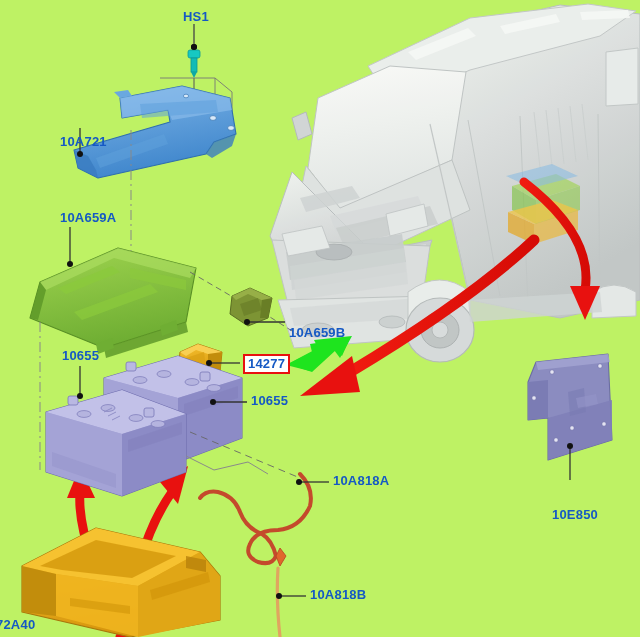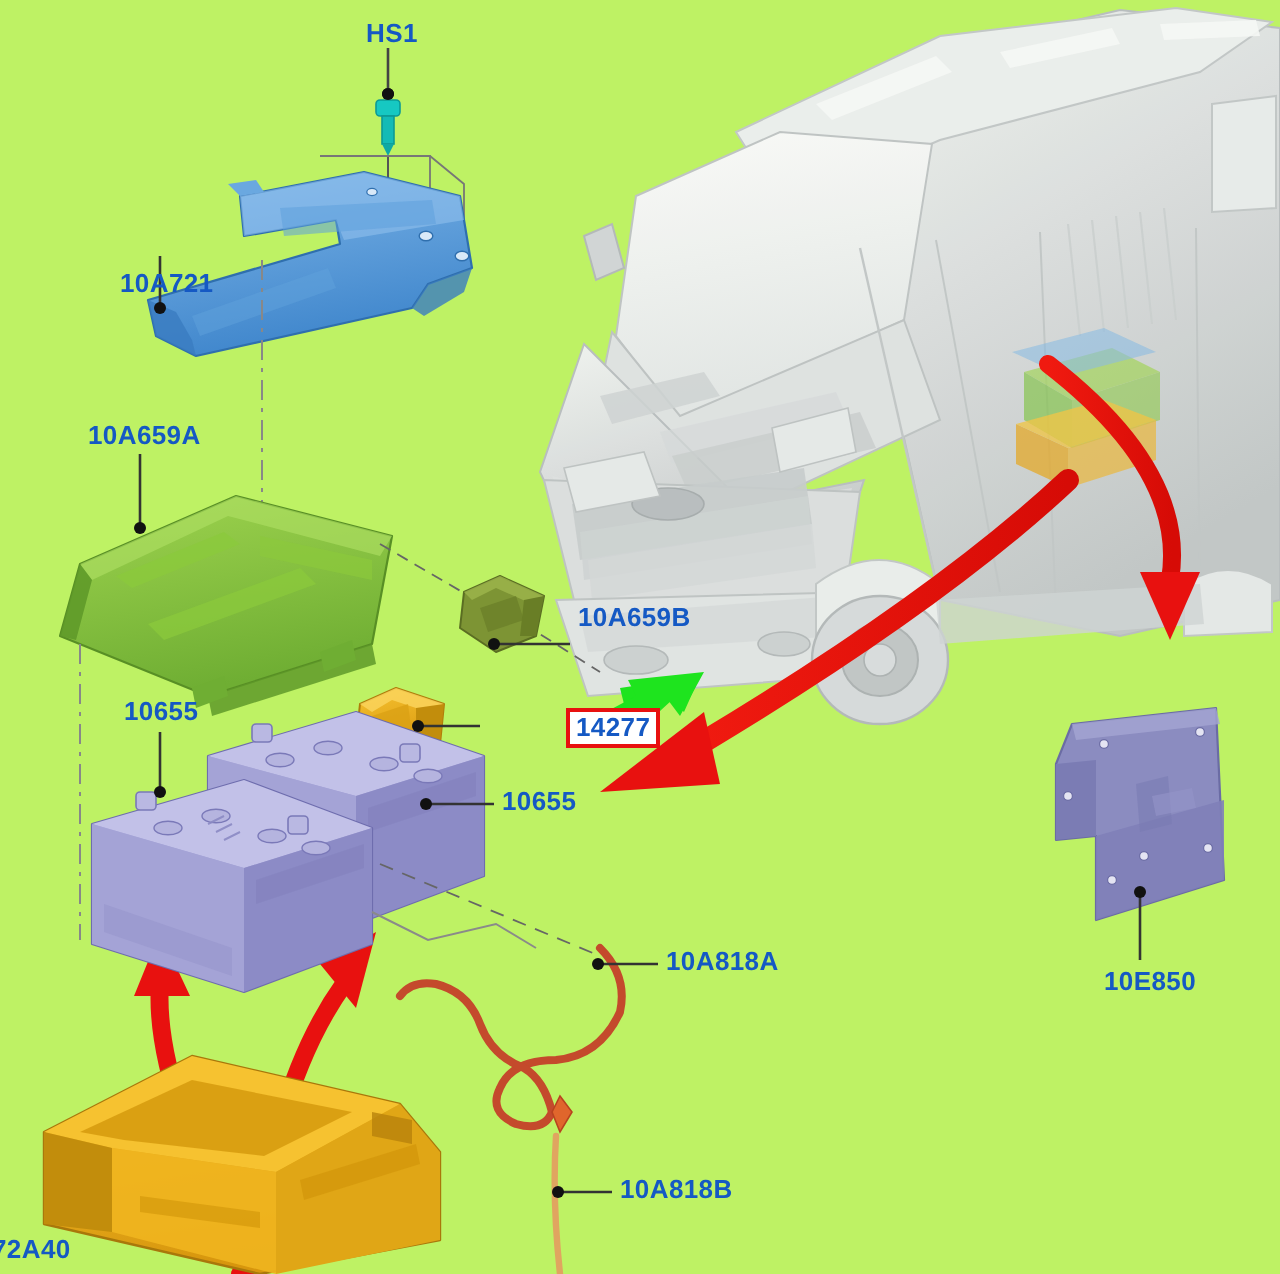--- a/index.html
+++ b/index.html
@@ -357,23 +357,23 @@
       <circle cx="213" cy="402" r="3"></circle>
       <circle cx="299" cy="482" r="3"></circle>
       <circle cx="279" cy="596" r="3"></circle>
       <circle cx="570" cy="446" r="3"></circle>
       <circle cx="194" cy="47" r="3"></circle>
     </g>
   </svg>
 
   <div class="callout" style="left:183px; top:10px;">HS1</div>
   <div class="callout" style="left:60px; top:112px;margin-top:23px;">10A721</div>
-  <div class="callout" style="left:44px; top:211px;">10A659A</div>
-  <div class="callout" style="left:289px; top:302px;">10A659B</div>
-  <div class="callout boxed" style="left:243px; top:354px;margin-left:40px;">14277</div>
+  <div class="callout" style="left:60px; top:211px;">10A659A</div>
+  <div class="callout" style="left:289px; top:326px;">10A659B</div>
+  <div class="callout boxed" style="left:243px; top:354px;">14277</div>
   <div class="callout" style="left:62px; top:349px;">10655</div>
   <div class="callout" style="left:251px; top:394px;">10655</div>
   <div class="callout" style="left:333px; top:474px;text-align:center;">10A818A</div>
   <div class="callout" style="left:310px; top:588px;">10A818B</div>
-  <div class="callout" style="left:552px; top:484px;">10E850</div>
+  <div class="callout" style="left:552px; top:508px;">10E850</div>
   <div class="callout" style="left:-4px; top:618px;">72A40</div>
 
 </div>
 
 </body></html>

